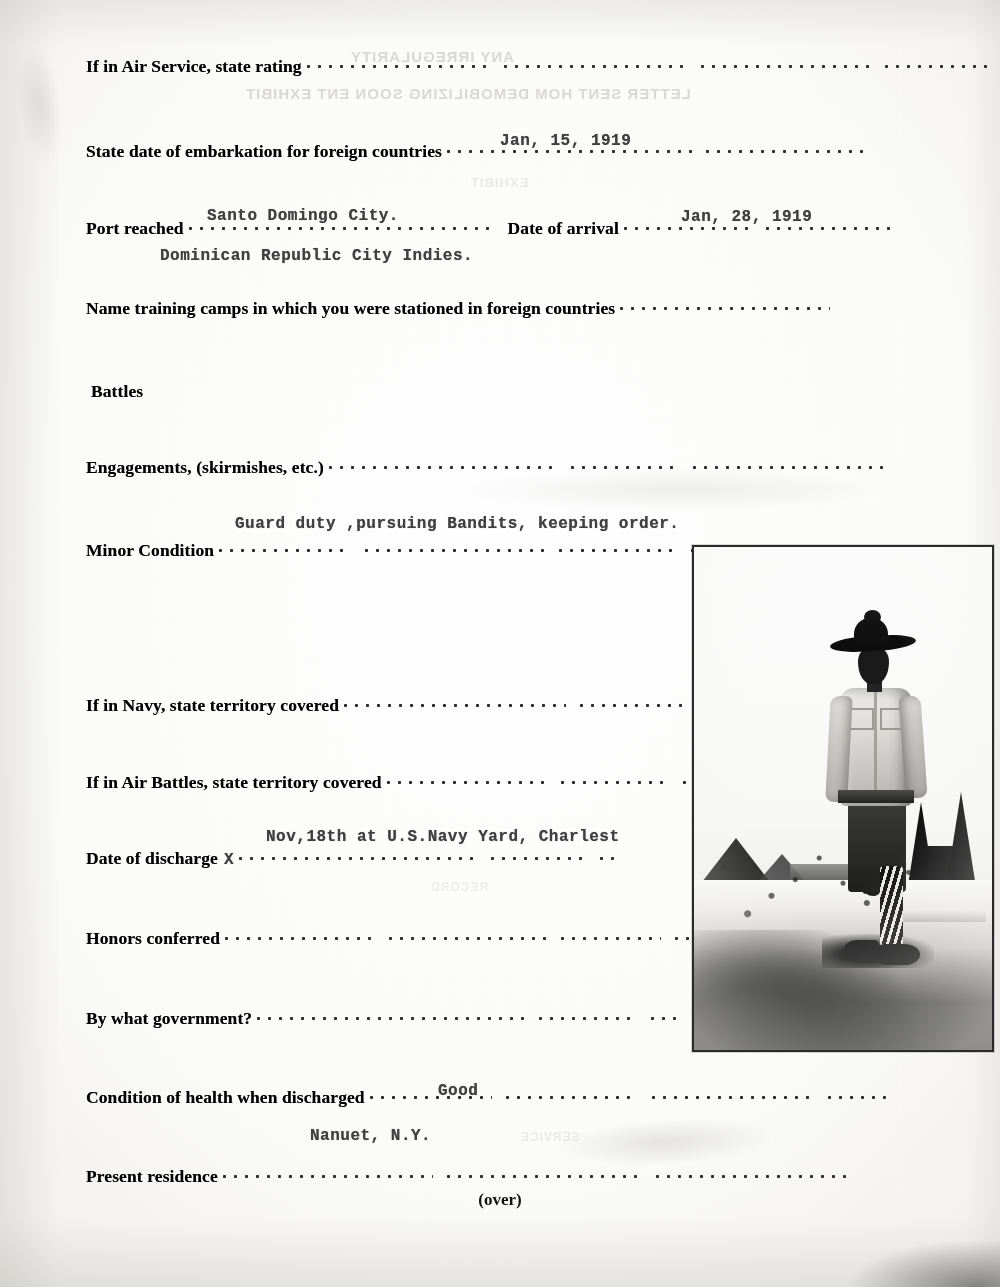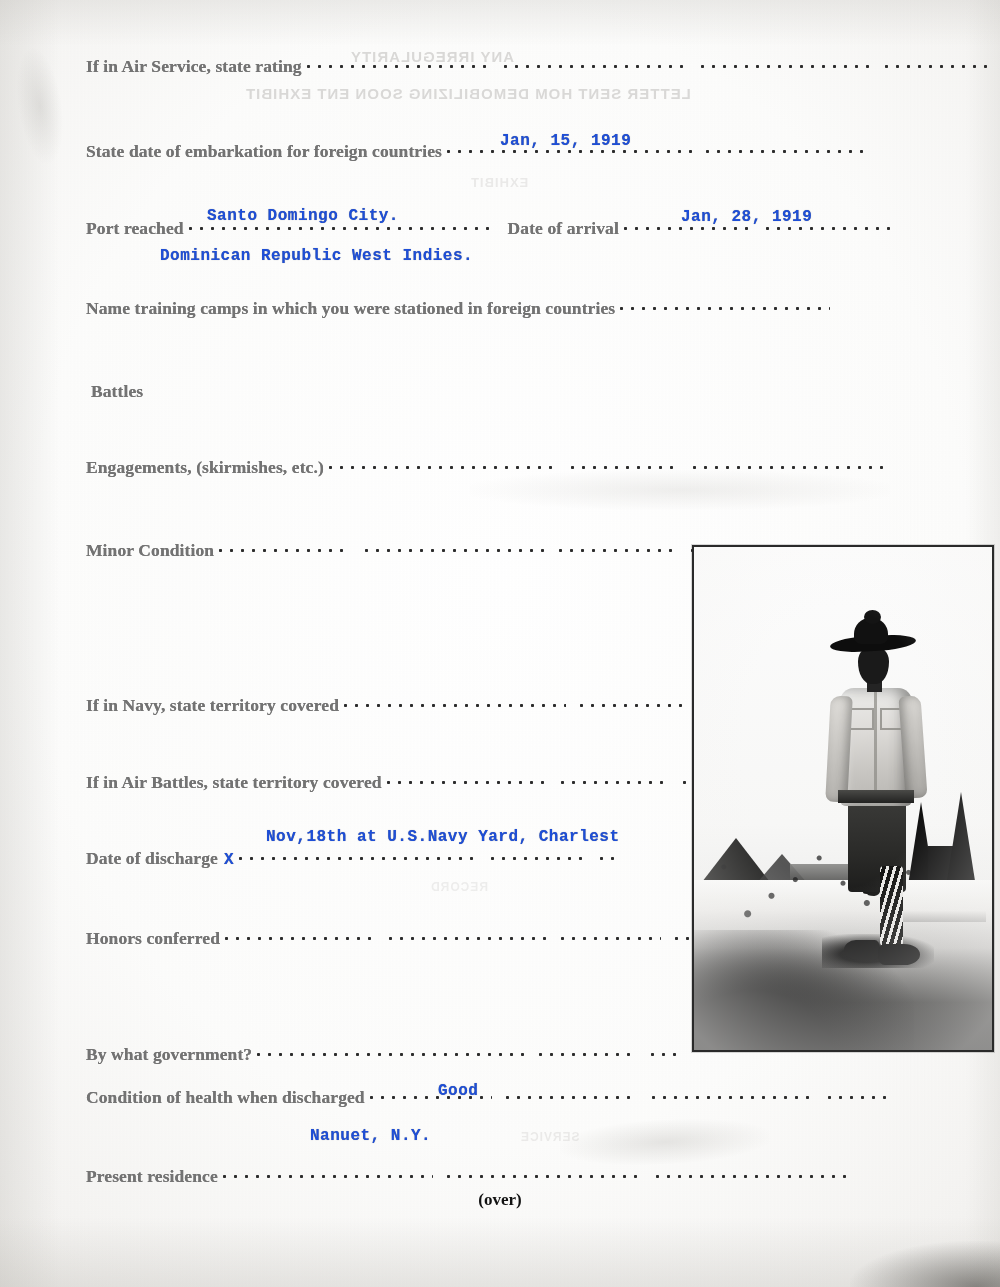--- a/index.html
+++ b/index.html
@@ -92,21 +92,21 @@
     right: 10px;
     display: flex;
     align-items: baseline;
     white-space: nowrap;
   }
 
   .label {
     font-family: "Liberation Serif", "DejaVu Serif", serif;
     font-size: 17.5px;
     font-weight: 700;
-    color: #737373;
+    color: #000000;
     letter-spacing: .1px;
     flex: 0 0 auto;
     text-shadow: 0 0 .6px rgba(20,20,20,.55);
   }
 
   
   .leader {
     flex: 1 1 auto;
     position: relative;
     height: 1em;
@@ -129,21 +129,21 @@
     flex: 0 0 auto;
     width: 9px;
   }
 
   
   .typed {
     position: absolute;
     font-family: "Liberation Mono", "DejaVu Sans Mono", monospace;
     font-size: 16px;
     font-weight: 700;
-    color: #1d4ed8;
+    color: #404040;
     letter-spacing: .5px;
     white-space: nowrap;
     text-shadow: 0 0 .7px rgba(25,25,25,.6);
   }
 
   .typed.clip-photo {
     overflow: hidden;
   }
 
   
@@ -433,21 +433,21 @@
 
   <div class="row" style="top:218px;">
     <span class="label">Port reached</span>
     <span class="leader" style="max-width:303px;"></span>
     <span class="label" style="margin-left:16px;">Date of arrival</span>
     <span class="leader" style="max-width:128px;"></span>
     <span class="leader-gap"></span>
     <span class="leader" style="max-width:130px;"></span>
   </div>
   <div class="typed" style="left:207px; top:207px;">Santo Domingo City.</div>
-  <div class="typed" style="left:160px; top:247px;">Dominican Republic West Indies.</div>
+  <div class="typed" style="left:160px; top:247px;">Dominican Republic City Indies.</div>
   <div class="typed" style="left:645px; top:208px;margin-left:36px;">Jan, 28, 1919</div>
 
   <div class="row" style="top:298px;">
     <span class="label">Name training camps in which you were stationed in foreign countries</span>
     <span class="leader" style="max-width:210px;"></span>
   </div>
 
   <div class="row" style="top:381px;flex-direction:column;">
     <span class="label">Battles</span>
     <span class="leader" style="max-width:100px;"></span>
@@ -475,20 +475,21 @@
   <div class="row" style="top:540px;">
     <span class="label">Minor Condition</span>
     <span class="leader" style="max-width:132px;"></span>
     <span class="leader-gap"></span>
     <span class="leader" style="max-width:180px;"></span>
     <span class="leader-gap"></span>
     <span class="leader" style="max-width:118px;"></span>
     <span class="leader-gap"></span>
     <span class="leader" style="max-width:26px;"></span>
   </div>
+  <div class="typed" style="left:235px; top:515px;">Guard duty ,pursuing Bandits, keeping order.</div>
 
 
   <div class="row" style="top:695px;">
     <span class="label">If in Navy, state territory covered</span>
     <span class="leader" style="max-width:222px;"></span>
     <span class="leader-gap"></span>
     <span class="leader" style="max-width:108px;"></span>
     <span class="leader-gap"></span>
     <span class="leader" style="max-width:30px;"></span>
   </div>
@@ -517,21 +518,21 @@
     <span class="label">Honors conferred</span>
     <span class="leader" style="max-width:150px;"></span>
     <span class="leader-gap"></span>
     <span class="leader" style="max-width:158px;"></span>
     <span class="leader-gap"></span>
     <span class="leader" style="max-width:100px;"></span>
     <span class="leader-gap"></span>
     <span class="leader" style="max-width:26px;"></span>
   </div>
 
-  <div class="row" style="top:1044px;">
+  <div class="row" style="top:1008px;">
     <span class="label">By what government?</span>
     <span class="leader" style="max-width:268px;"></span>
     <span class="leader-gap"></span>
     <span class="leader" style="max-width:98px;"></span>
     <span class="leader-gap"></span>
     <span class="leader" style="max-width:26px;"></span>
   </div>
 
   <div class="row" style="top:1087px;">
     <span class="label">Condition of health when discharged</span>

